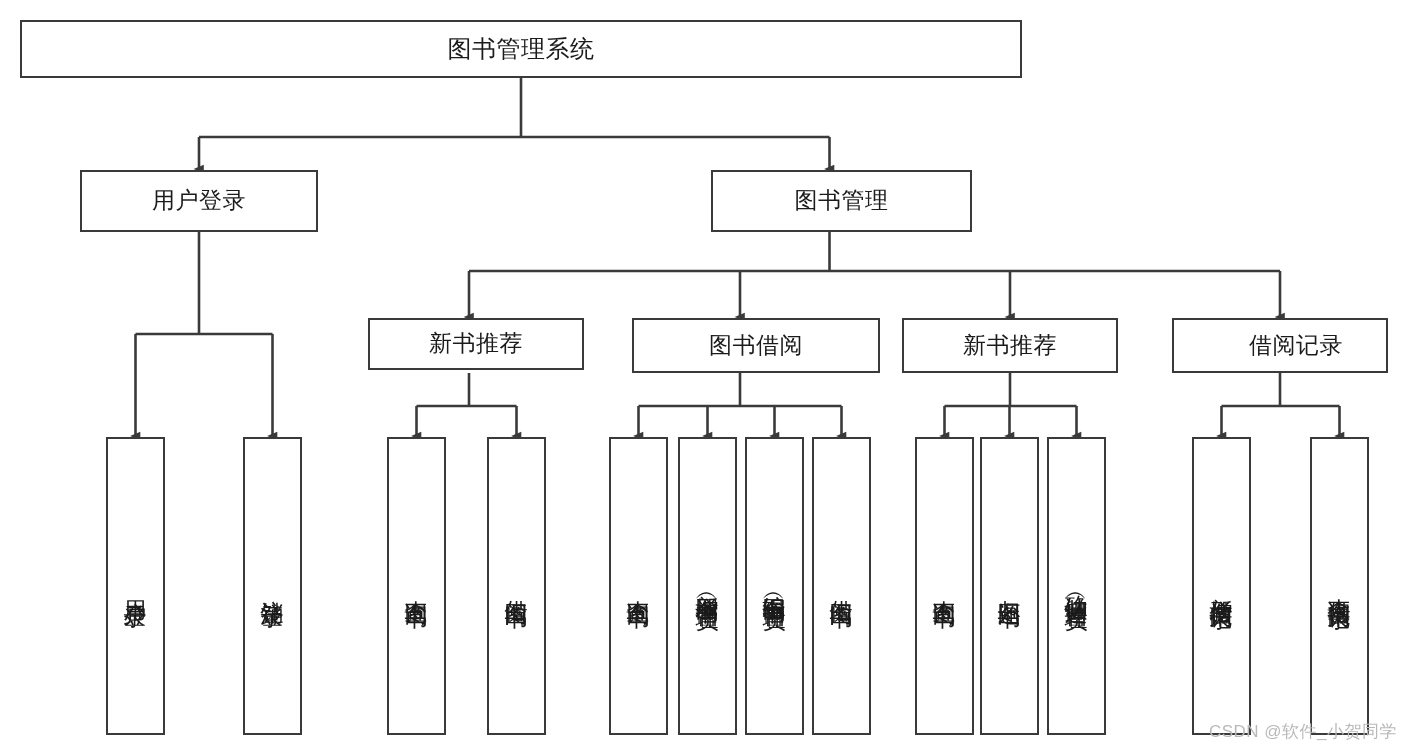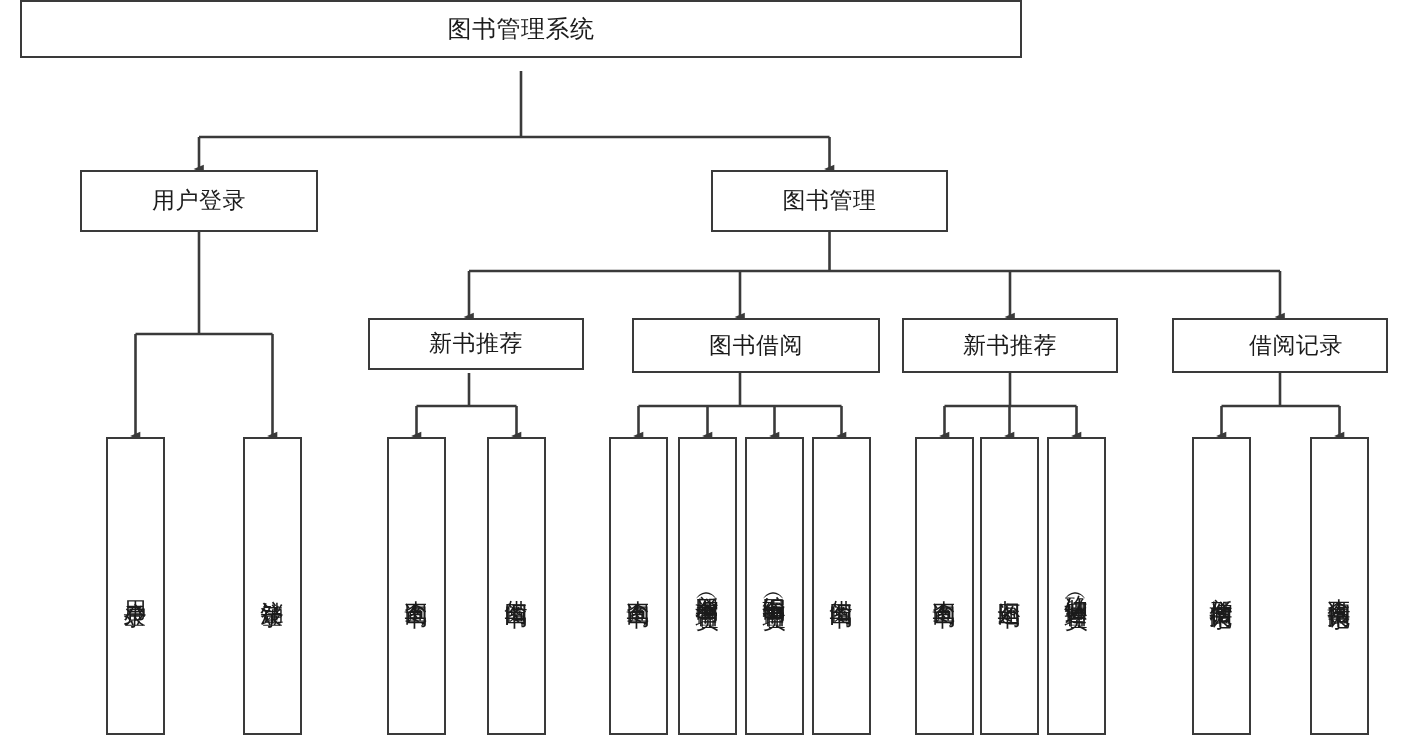--- a/index.html
+++ b/index.html
@@ -112,27 +112,27 @@
         <path d="M1009.5,406 L1009.5,436" marker-end="url(#arrow)"></path>
         <path d="M1076.5,406 L1076.5,436" marker-end="url(#arrow)"></path>
         <path d="M1280,373 L1280,406"></path>
         <path d="M1221.5,406 L1339.5,406"></path>
         <path d="M1221.5,406 L1221.5,436" marker-end="url(#arrow)"></path>
         <path d="M1339.5,406 L1339.5,436" marker-end="url(#arrow)"></path>
       </g>
   </svg>
 
   <div id="node-layer">
-      <div class="node h tier0" style="left: 20px; top: 0; width: 1002px; height: 58px;">
+      <div class="node h tier0" style="left: 20px; top: 20px; width: 1002px; height: 58px;">
         <span class="node-label">图书管理系统</span>
       </div>
       <div class="node h tier1" style="left: 80px; top: 170px; width: 238px; height: 62px;">
         <span class="node-label">用户登录</span>
       </div>
-      <div class="node h tier1" style="left: 711px; top: 170px; width: 237px; height: 62px;">
+      <div class="node h tier1" style="left: 711px; top: 170px; width: 261px; height: 62px;">
         <span class="node-label">图书管理</span>
       </div>
       <div class="node h tier2" style="left: 368px; top: 318px; width: 216px; height: 52px;">
         <span class="node-label">新书推荐</span>
       </div>
       <div class="node h tier2" style="left: 632px; top: 318px; width: 248px; height: 55px;">
         <span class="node-label">图书借阅</span>
       </div>
       <div class="node h tier2" style="left: 902px; top: 318px; width: 216px; height: 55px;">
         <span class="node-label">新书推荐</span>
@@ -174,13 +174,14 @@
         <span class="node-label">确认归还（管理员）</span>
       </div>
       <div class="node v tier3" style="left: 1192px; top: 437px; width: 59px; height: 298px;">
         <span class="node-label">新增借阅记录</span>
       </div>
       <div class="node v tier3" style="left: 1310px; top: 437px; width: 59px; height: 298px;">
         <span class="node-label">查询借阅记录</span>
       </div>
     </div>
 
+  <div class="watermark">CSDN @软件_小贺同学</div>
 </div>
 
 </body></html>

